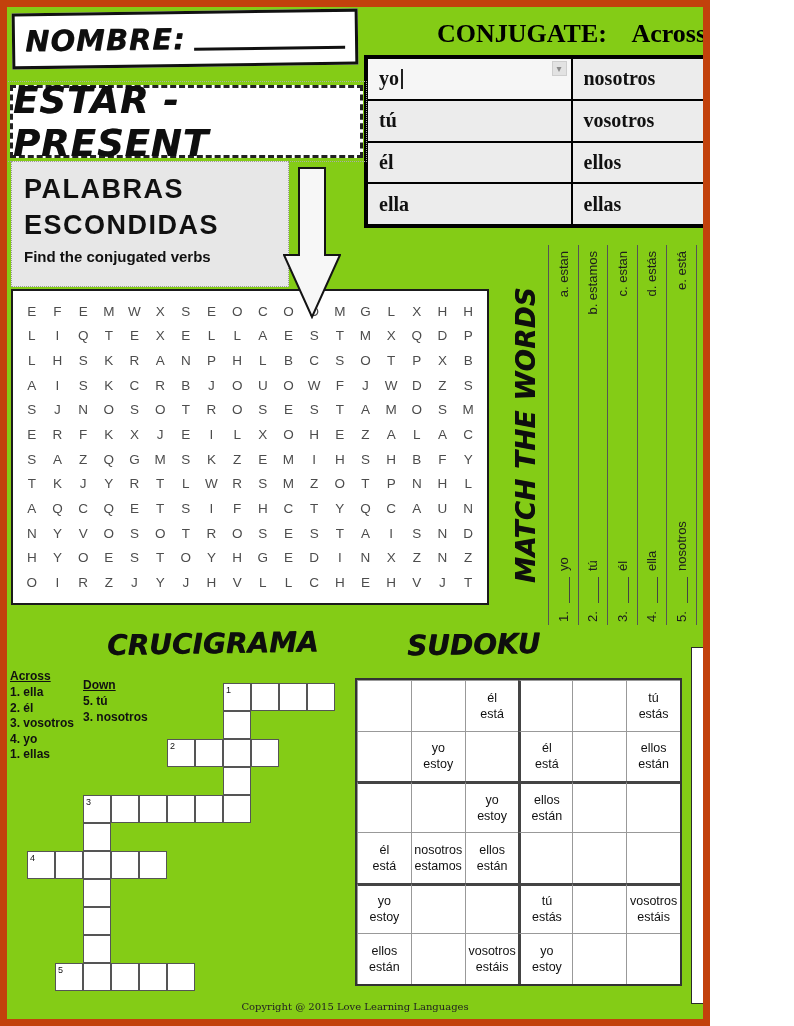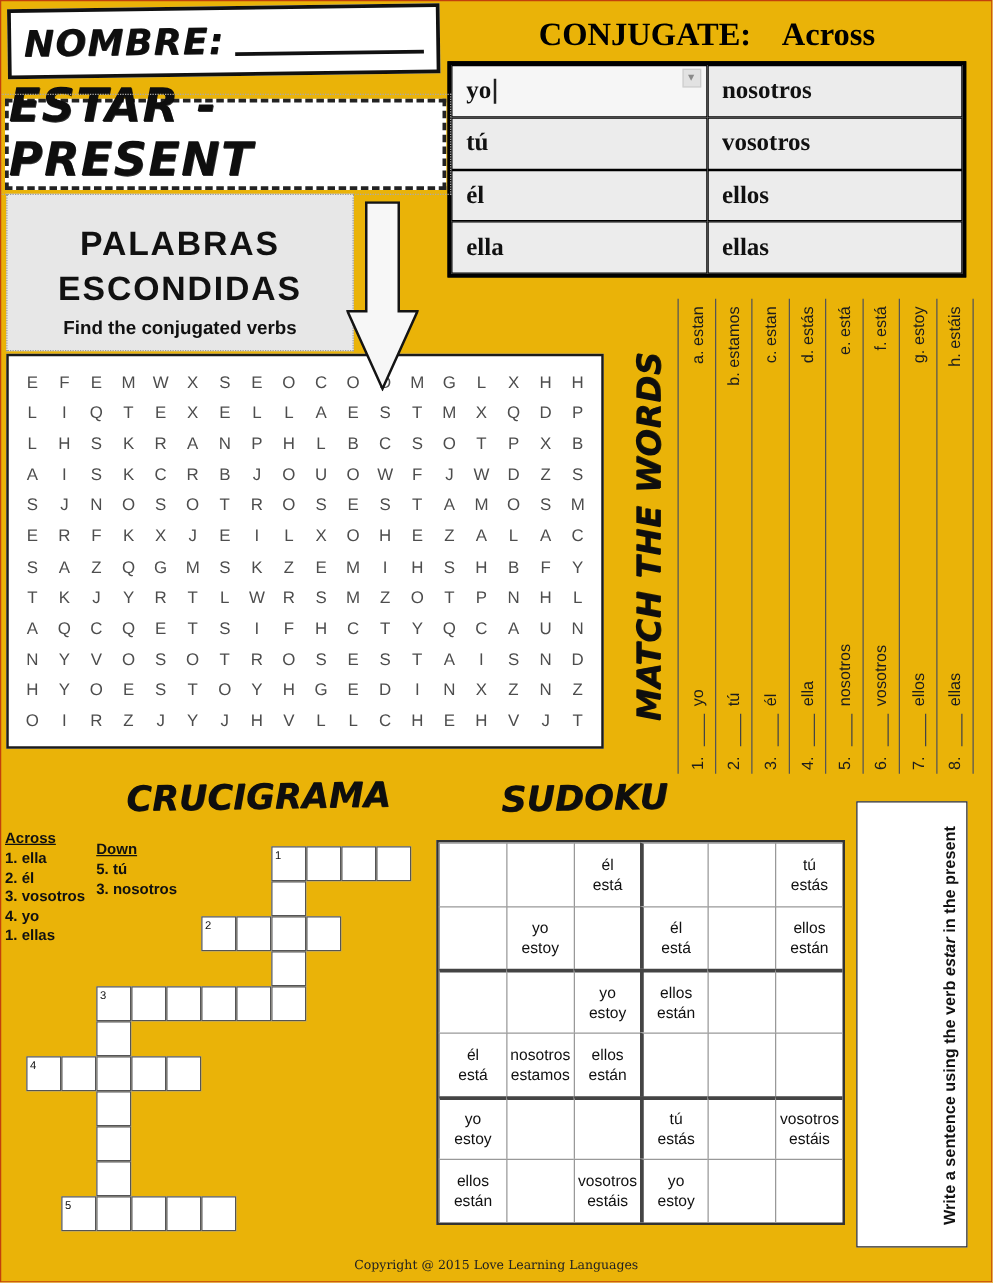--- a/index.html
+++ b/index.html
@@ -1,41 +1,41 @@
 <!DOCTYPE html>
 <html><head>
 <meta charset="utf-8">
 <style>
   * { box-sizing: border-box; margin: 0; padding: 0; }
   html, body { width: 794px; height: 1026px; }
   body { font-family: "Liberation Sans", sans-serif; background: #fff; }
-  #page { position: relative; width: 794px; height: 1026px; border: 1px solid #c2410c; background: #eab308; overflow: hidden; }
+  #page { position: relative; width: 710px; height: 1026px; border: 7px solid #c2410c; background: #84cc16; overflow: hidden; }
 
   .marker { font-family: "DejaVu Sans", sans-serif; font-weight: 900; font-style: italic; color: #0e0e0e; text-shadow: 0.5px 0.4px 0 rgba(0,0,0,.8); }
 
   
   .nombre-box { position: absolute; left: 5px; top: 4px; width: 346px; height: 56px; border: 3px solid #111; transform: rotate(-0.8deg); display: flex; align-items: center; padding: 0 10px; background: #fff; }
   .nombre-label { font-size: 29px; letter-spacing: 1px; }
   .name-line { display: inline-block; width: 168px; border-bottom: 3.5px solid #111; height: 24px; margin-left: 8px; }
 
   
   .conj-title { position: absolute; left: 357px; top: 12px; width: 415px; text-align: center; font-family: "Liberation Serif", serif; font-weight: 700; font-size: 26px; color: #000; }
   .conj-title .tense { margin-left: 18px; }
   .conj-table { position: absolute; left: 357px; top: 48px; width: 415px; height: 173px; border: 3px solid #000; display: grid; grid-template-columns: 1fr 1fr; grid-template-rows: repeat(4, 1fr); background: #000; }
   .conj-cell { position: relative; border: 1.5px solid #000; background: #ececec; display: flex; align-items: center; padding-left: 11px; font-family: "Liberation Serif", serif; font-weight: 700; font-size: 20px; color: #111; }
   .conj-cell.active { background: #f6f6f6; }
   .caret { display: inline-block; width: 2px; height: 20px; background: #222; margin-left: 2px; }
   .dd { position: absolute; top: 2px; right: 4px; width: 15px; height: 15px; background: #e2e2e2; border: 1px solid #cecece; color: #8a8a8a; font-size: 10px; line-height: 13px; text-align: center; font-style: normal; font-family: "DejaVu Sans", sans-serif; }
 
   
-  .estar-box { position: absolute; left: 3px; top: 78px; width: 353px; height: 73px; border: 3px dashed #222; outline: 1px dotted #aaa; outline-offset: 3px; display: flex; align-items: flex-end; justify-content: center; background: #fff; }
+  .estar-box { position: absolute; left: 3px; top: 78px; width: 353px; height: 73px; border: 3px dashed #222; outline: 1px dotted #aaa; outline-offset: 3px; display: flex; align-items: center; justify-content: center; background: #fff; }
   .estar-title { font-size: 37px; letter-spacing: 1px; }
 
   
-  .palabras-box { position: absolute; left: 4px; top: 154px; width: 278px; height: 126px; background: #e7e7e7; border: 1px dotted #9a9a9a; padding: 22px 12px; text-align: center; }
+  .palabras-box { position: absolute; left: 4px; top: 154px; width: 278px; height: 126px; background: #e7e7e7; border: 1px dotted #9a9a9a; padding: 10px 12px; }
   .palabras-line { font-size: 27px; font-weight: 800; letter-spacing: 1.5px; color: #111; line-height: 1.32; font-family: "Liberation Sans", sans-serif; }
   .palabras-sub { font-size: 15px; font-weight: 700; margin-top: 5px; color: #111; }
 
   .big-arrow { position: absolute; left: 276px; top: 160px; width: 58px; height: 152px; z-index: 5; }
 
   
   .ws-box { position: absolute; left: 4px; top: 282px; width: 478px; height: 316px; border: 2px solid #1b1b1b; background: #fff; padding: 8px 6px; }
   .ws-grid { display: grid; width: 100%; height: 100%; grid-template-columns: repeat(18, 1fr); grid-template-rows: repeat(12, 1fr); }
   .ws-grid span { display: flex; align-items: center; justify-content: center; font-size: 13.5px; color: #4d4d4d; font-weight: 500; }
 

